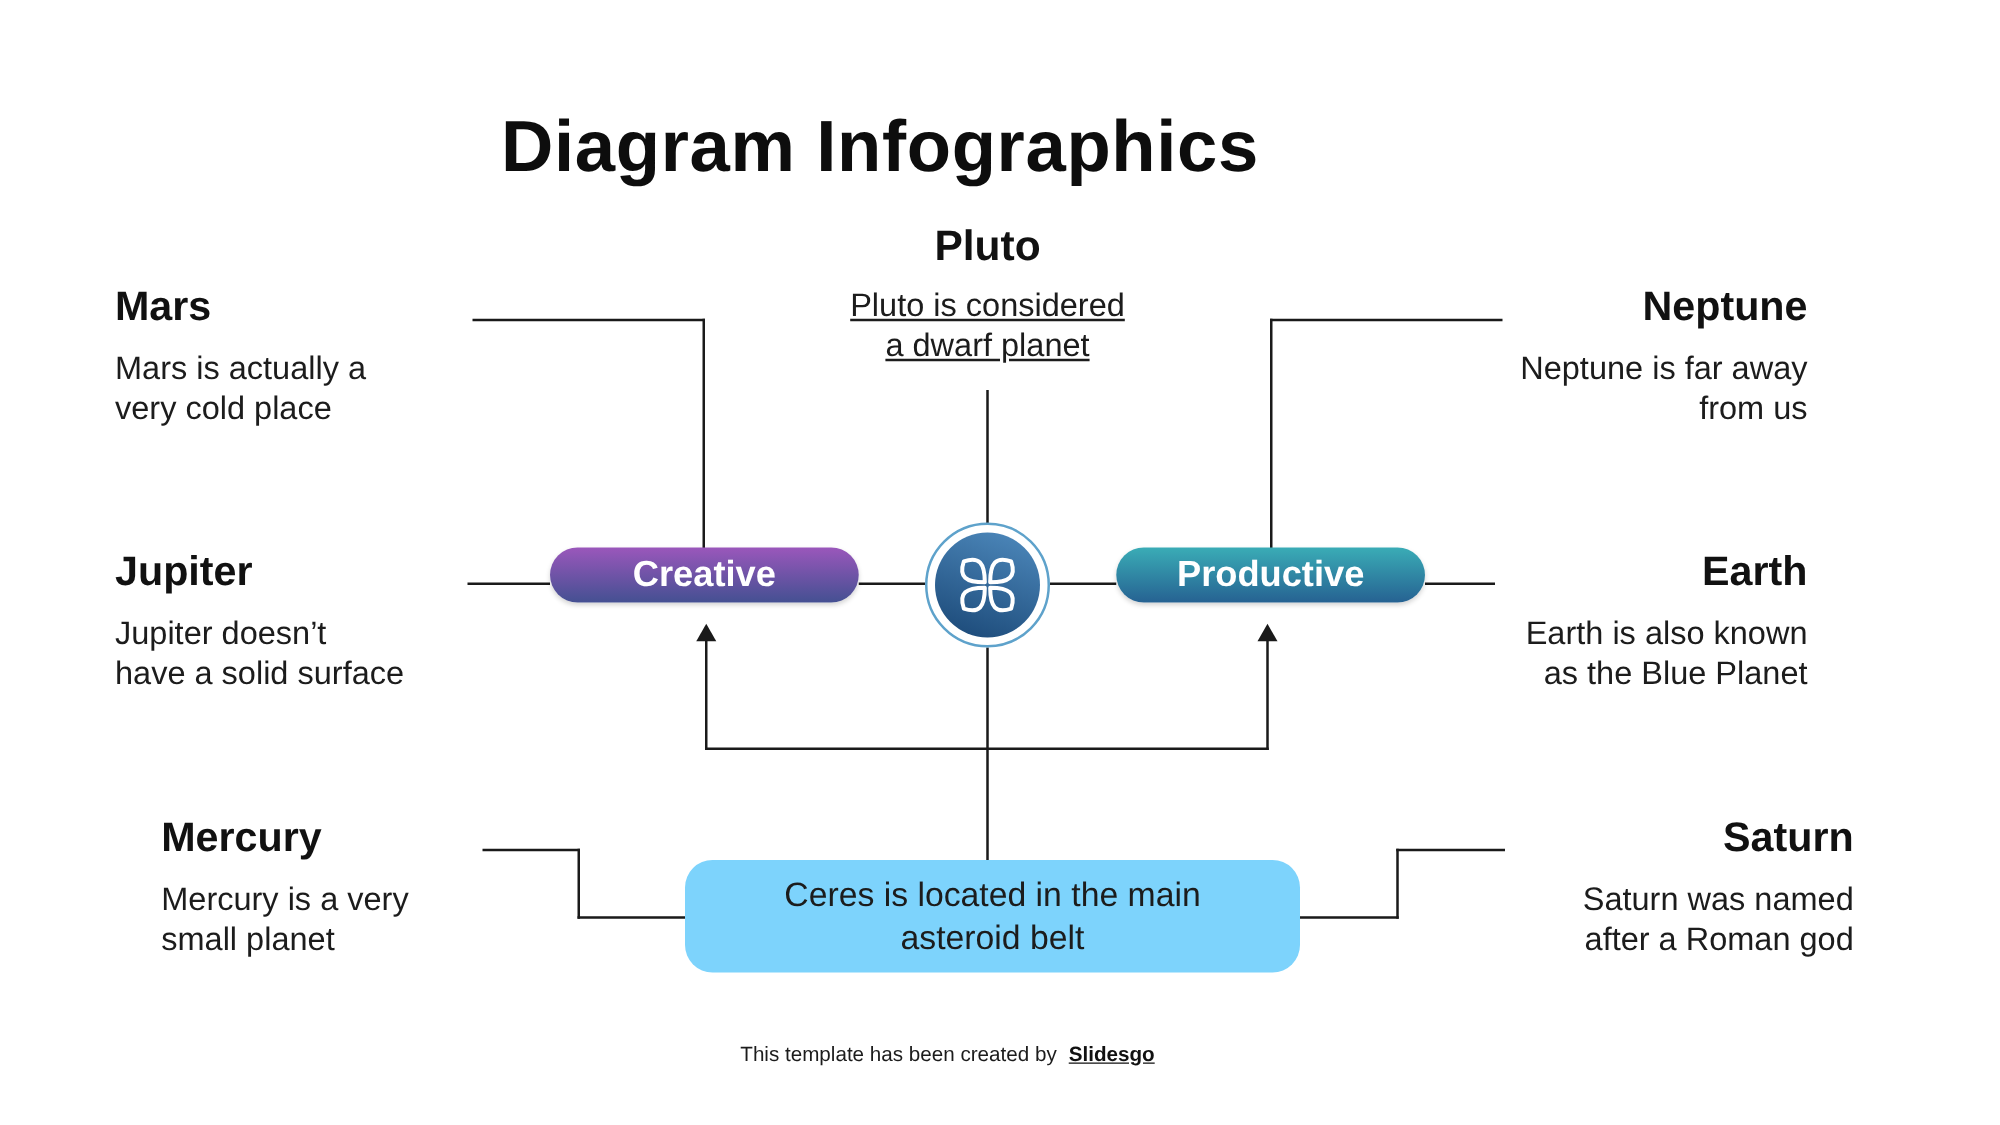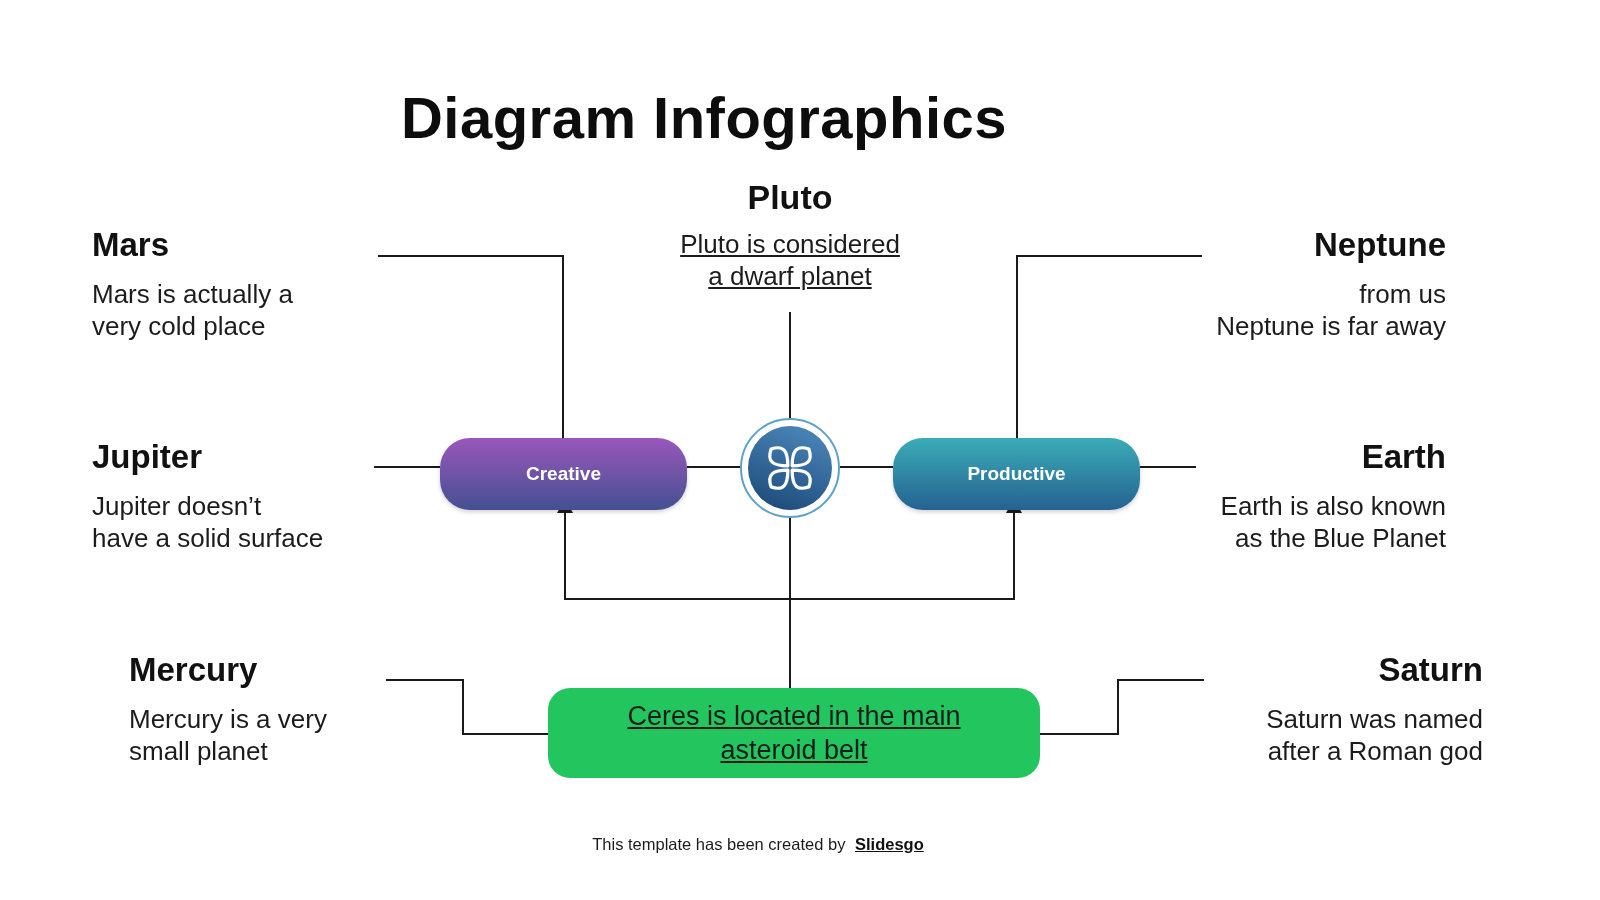--- a/index.html
+++ b/index.html
@@ -18,44 +18,44 @@
   .sec-left{left:92px;text-align:left;}
   .sec-right{left:1116px;text-align:right;}
   .sec-mars,.sec-neptune{top:226px;}
   .sec-jupiter,.sec-earth{top:438px;}
   .sec-mercury,.sec-saturn{top:651px;margin-left:37px;}
   .sec-pluto{left:615px;width:350px;top:178px;text-align:center;}
   .sec-pluto .h{font-size:34px;}
   .sec-pluto .b{margin-top:12px;text-decoration:underline;}
   
   .pill{
-    position:absolute;top:438px;width:247px;height:72px;border-radius:30px;
+    position:absolute;top:438px;width:247px;height:44px;border-radius:30px;
     display:flex;align-items:center;justify-content:center;
-    color:#ffffff;font-size:19px;font-weight:700;
+    color:#ffffff;font-size:29px;font-weight:700;
     box-shadow:0 2px 4px rgba(0,0,0,0.18);
   }
   .pill-creative{left:440px;background:linear-gradient(180deg,#9a57bb 0%,#445092 100%);}
   .pill-productive{left:893px;background:linear-gradient(180deg,#3aacb6 0%,#266292 100%);}
   
   .hub{
     position:absolute;left:740px;top:418px;width:96px;height:96px;border-radius:50%;
     background:#ffffff;border:2px solid #5ea2cb;
     display:flex;align-items:center;justify-content:center;
   }
   .hub-inner{
     width:84px;height:84px;border-radius:50%;
     background:linear-gradient(200deg,#4c87ba 5%,#1c4a79 95%);
     display:flex;align-items:center;justify-content:center;
   }
   .hub-inner svg{width:54px;height:54px;display:block;}
   
   .callout{
     position:absolute;left:548px;top:688px;width:492px;height:90px;border-radius:22px;
-    background:#22c55e;display:flex;flex-direction:column;align-items:center;justify-content:center;
-    font-size:27px;line-height:34px;color:#1c1c1c;text-align:center;text-decoration:underline;
+    background:#7dd3fc;display:flex;flex-direction:column;align-items:center;justify-content:center;
+    font-size:27px;line-height:34px;color:#1c1c1c;text-align:center;
   }
   
   .hl,.vl{position:absolute;background:#1a1a1a;}
   .hl{height:2px;} .vl{width:2px;}
   .arrow-up{
     position:absolute;width:0;height:0;
     border-left:8px solid transparent;border-right:8px solid transparent;
     border-bottom:14px solid #1a1a1a;
   }
   
@@ -84,22 +84,22 @@
     <div class="h">Pluto</div>
     <div class="b">
       <div>Pluto is considered</div>
       <div>a dwarf planet</div>
     </div>
   </div>
 
   <div class="section sec-right sec-neptune">
     <div class="h">Neptune</div>
     <div class="b">
+      <div>Neptune is far away</div>
       <div>from us</div>
-      <div>Neptune is far away</div>
     </div>
   </div>
 
   <div class="section sec-left sec-jupiter">
     <div class="h">Jupiter</div>
     <div class="b">
       <div>Jupiter doesn’t</div>
       <div>have a solid surface</div>
     </div>
   </div>

